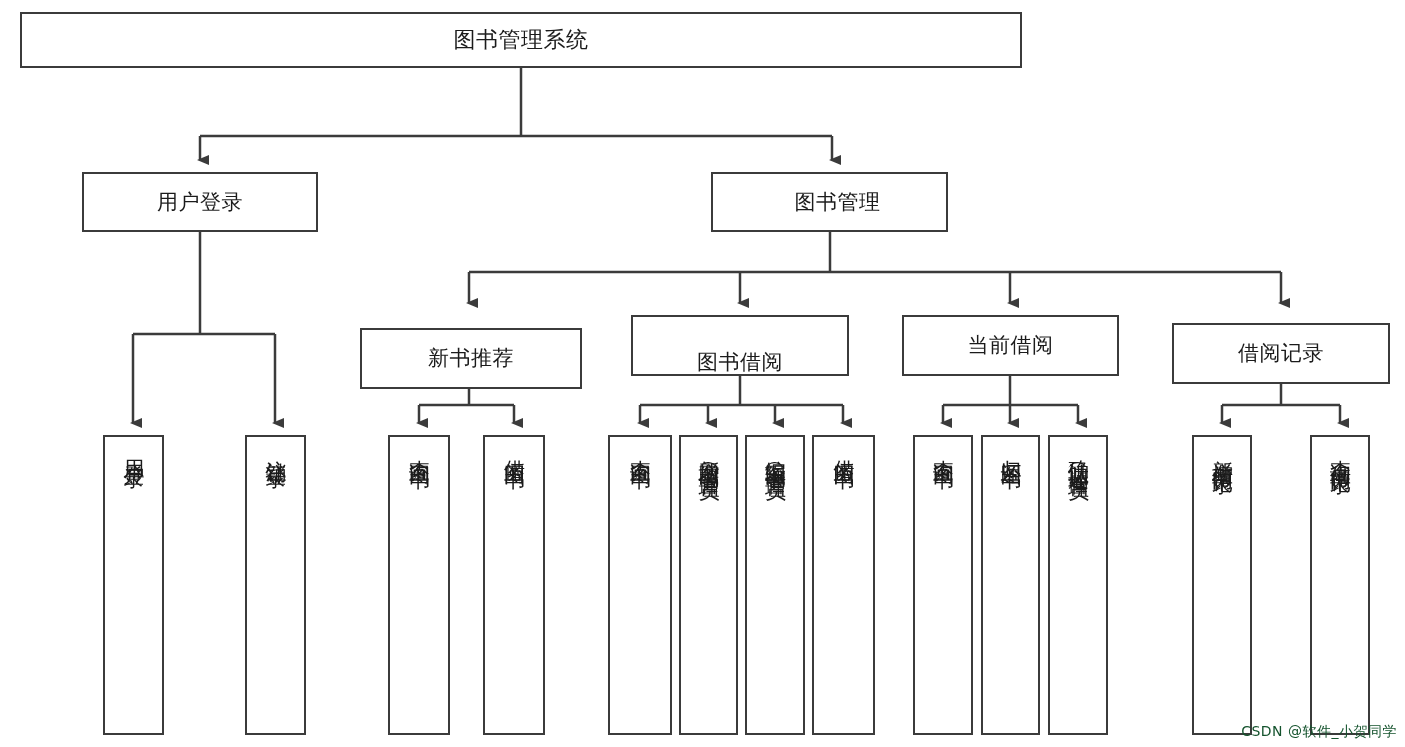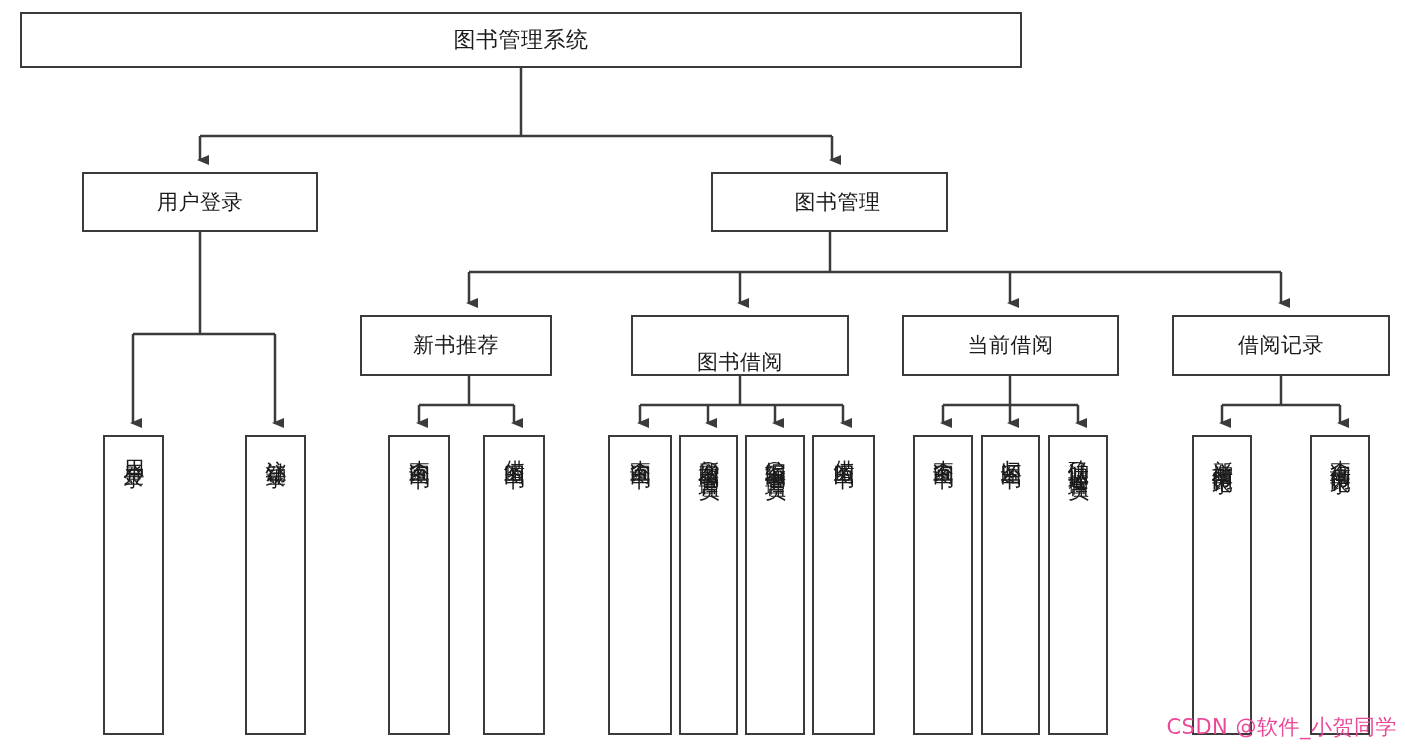--- a/index.html
+++ b/index.html
@@ -58,22 +58,22 @@
     text-orientation: upright;
     font-size: 21px;
     letter-spacing: 3px;
     line-height: 1;
     white-space: nowrap;
   }
   .watermark {
     position: absolute;
     right: 8px;
     bottom: 6px;
-    font-size: 21px;
-    color: #ec4899;
+    font-size: 14px;
+    color: #14532d;
     letter-spacing: 0.5px;
     z-index: 3;
     white-space: nowrap;
     margin-top: 28px;
   }
 </style>
 </head>
 <body>
 
 <div id="canvas">
@@ -132,30 +132,30 @@
     <span class="node-label">图书管理系统</span>
   </div>
 
   <div class="node h-node" style="left:82px; top:172px; width:236px; height:60px;">
     <span class="node-label">用户登录</span>
   </div>
   <div class="node h-node" style="left:711px; top:172px; width:237px; height:60px;padding-left:16px;">
     <span class="node-label">图书管理</span>
   </div>
 
-  <div class="node h-node" style="left:360px; top:315px; width:192px; height:61px;">
+  <div class="node h-node" style="left:360px; top:328px; width:222px; height:61px;">
     <span class="node-label">新书推荐</span>
   </div>
   <div class="node h-node" style="left:631px; top:315px; width:218px; height:61px;align-items:flex-end;">
     <span class="node-label">图书借阅</span>
   </div>
   <div class="node h-node" style="left:902px; top:315px; width:217px; height:61px;">
     <span class="node-label">当前借阅</span>
   </div>
-  <div class="node h-node" style="left:1172px; top:315px; width:218px; height:61px;">
+  <div class="node h-node" style="left:1172px; top:323px; width:218px; height:61px;">
     <span class="node-label">借阅记录</span>
   </div>
 
   <div class="node v-node" style="left:103px; top:435px; width:61px; height:300px;">
     <span class="node-label">用户登录</span>
   </div>
   <div class="node v-node" style="left:245px; top:435px; width:61px; height:300px;">
     <span class="node-label">注销登录</span>
   </div>
 

